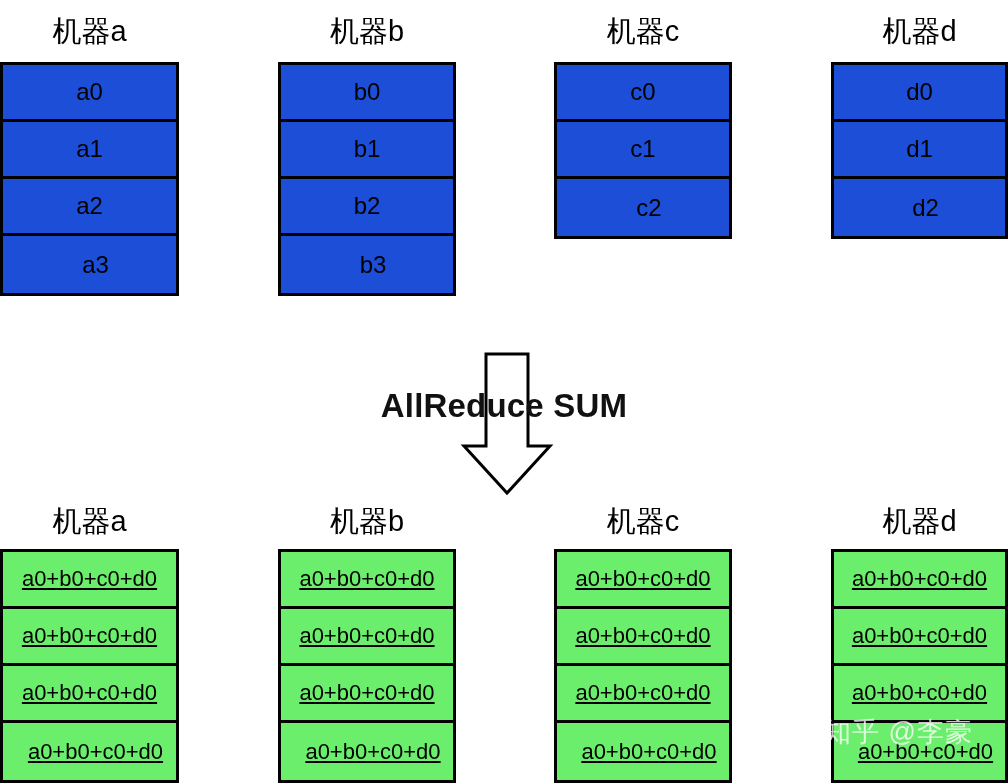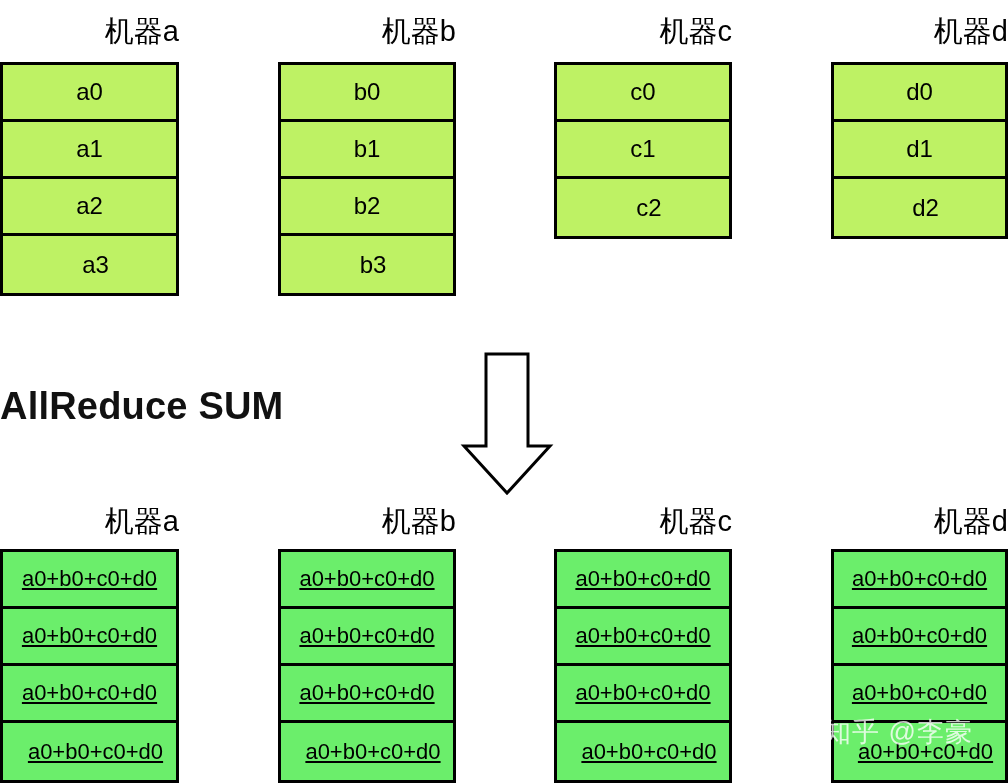--- a/index.html
+++ b/index.html
@@ -25,35 +25,35 @@
 
   
   .machine-group {
     position: absolute;
   }
 
   .machine-label {
     position: absolute;
     left: 0;
     width: 100%;
-    text-align: right;
+    text-align: center;
     font-size: 29px;
     line-height: 34px;
     letter-spacing: 0px;
     color: #000000;
     white-space: nowrap;
   }
 
   .machine-table {
     position: absolute;
     left: 0;
     width: 100%;
     border: 3px solid #000000;
     box-sizing: border-box;
-    background: #bef264;
+    background: #1d4ed8;
   }
 
   .machine-table.reduced {
     background: #6BEE6B;
   }
 
   .cell {
     height: 57px;
     box-sizing: border-box;
     border-bottom: 3px solid #000000;
@@ -97,22 +97,22 @@
     top: 352px;
     width: 104px;
     height: 144px;
   }
 
   #allreduce-label {
     position: absolute;
     left: 0;
     top: 388px;
     width: 1008px;
-    text-align: left;
-    font-size: 38px;
+    text-align: center;
+    font-size: 33px;
     font-weight: bold;
     line-height: 36px;
     letter-spacing: 0.2px;
     color: #111111;
     white-space: nowrap;
   }
 
   
   #watermark {
     position: absolute;

